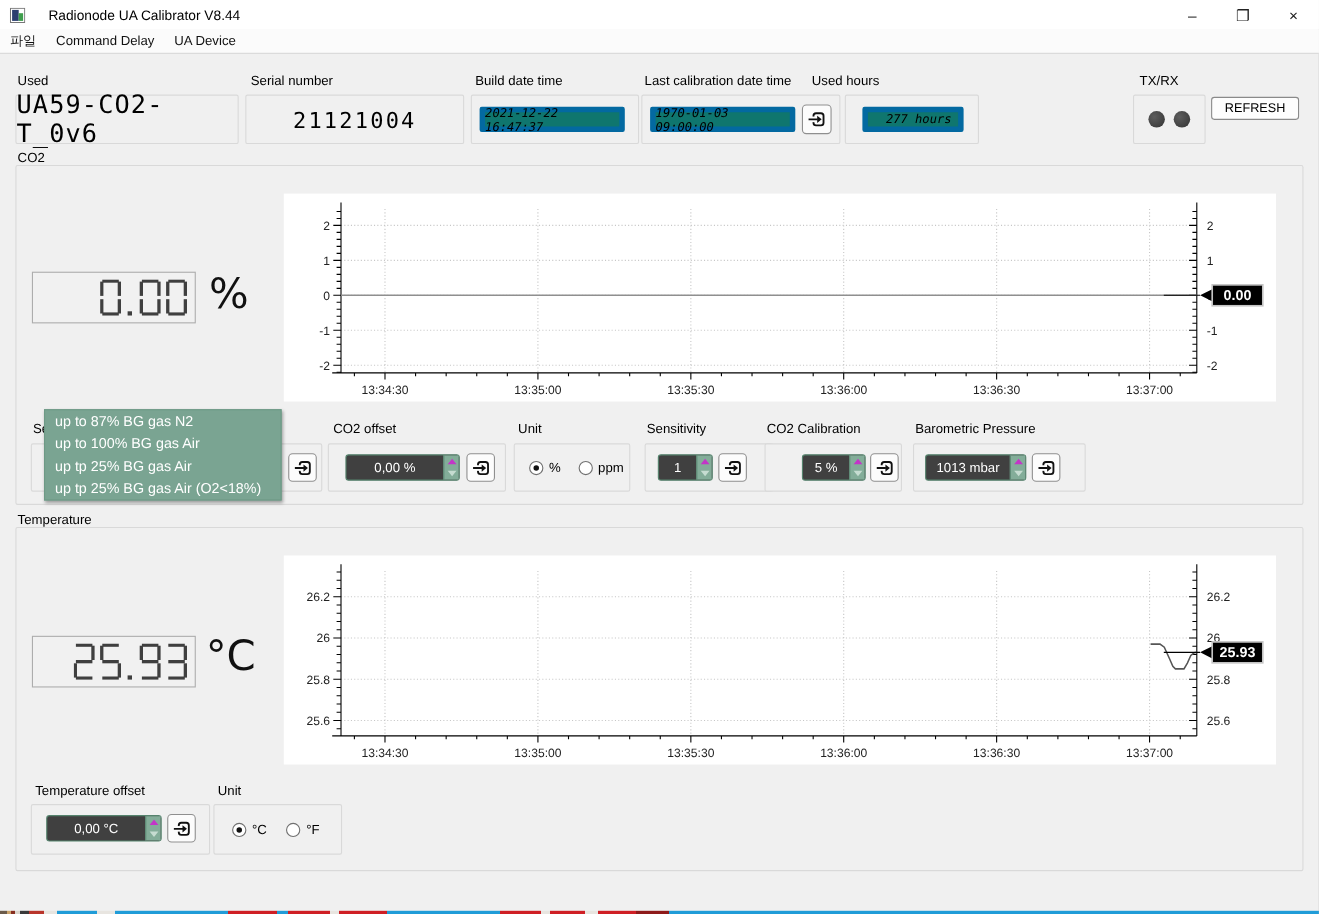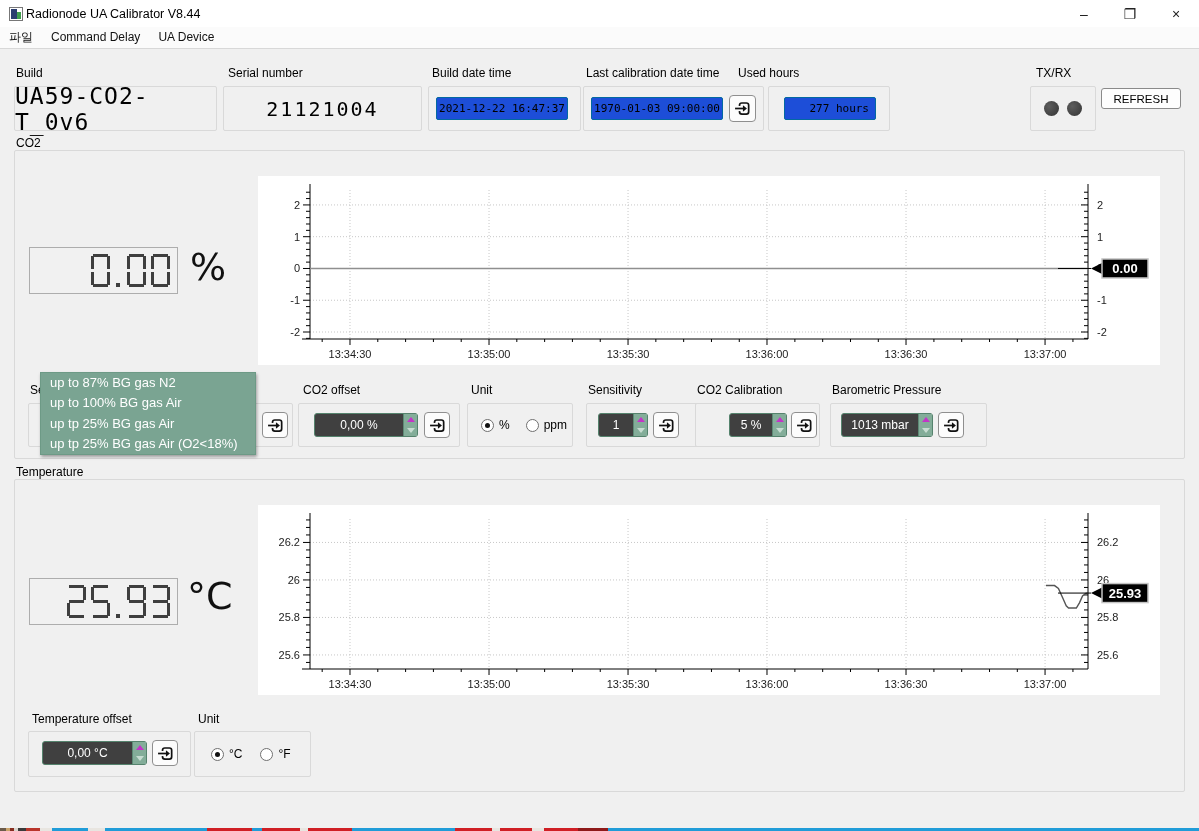--- a/index.html
+++ b/index.html
@@ -1,30 +1,30 @@
 <!DOCTYPE html>
 <html><head>
 <meta charset="utf-8">
 <style>
   html,body{margin:0;padding:0;background:#d8d8d8;}
   #window{position:relative;width:1199px;height:831px;background:#f0f0f0;overflow:hidden;
           font-family:"Liberation Sans",sans-serif;outline:1px solid #9a9a9a;}
   
   #titlebar{position:absolute;left:0;top:0;width:100%;height:27px;background:#fff;display:flex;align-items:center;}
   #app-icon{margin-left:9px;width:14px;height:14px;}
-  #title-text{margin-left:3px;font-size:12.5px;color:#000;}
+  #title-text{margin-left:21px;font-size:12.5px;color:#000;}
   #win-controls{margin-left:auto;display:flex;height:100%;}
   .win-btn{width:46px;height:100%;display:flex;align-items:center;justify-content:center;font-size:14px;color:#222;}
   #menubar{position:absolute;left:0;top:27px;width:100%;height:21px;background:#fbfbfb;border-bottom:1px solid #d8d8d8;display:flex;align-items:center;}
   .menu-item{padding:0 9px;font-size:12px;color:#111;line-height:21px;}
   
   .lbl{position:absolute;font-size:12px;color:#000;white-space:nowrap;}
   .panel{position:absolute;border:1px solid #d9d9d9;border-radius:2px;background:#f0f0f0;box-sizing:border-box;}
-  .field{position:absolute;background:#1d4ed8;border:1px solid #0369a1;border-radius:2px;
-         font-family:"DejaVu Sans Mono",monospace;font-size:11px;display:flex;align-items:center;justify-content:center;color:#000;box-sizing:border-box;}
+  .field{position:absolute;background:#0f766e;border:5px solid #0369a1;border-radius:2px;
+         font-family:"DejaVu Sans Mono",monospace;font-size:11px;display:flex;align-items:center;justify-content:center;color:#000;box-sizing:border-box;font-style:italic;}
   .bigval{display:flex;align-items:center;justify-content:center;height:100%;
           font-family:"DejaVu Sans Mono",monospace;color:#000;}
   .apply-btn{position:absolute;width:26px;height:26px;background:#fcfcfc;border:1px solid #8f8f8f;border-radius:4px;
              display:flex;align-items:center;justify-content:center;padding:0;box-sizing:border-box;}
   .apply-btn svg{width:17px;height:17px;}
   .spin{position:absolute;display:flex;background:#404040;border:1px solid #55836d;border-radius:3px;color:#fff;
         font-size:12px;align-items:stretch;box-sizing:border-box;}
   .spin-value{flex:1;display:flex;align-items:center;justify-content:center;}
   .spin-arrows{width:13px;border-left:1px solid #5d8a75;background:#83ad99;display:flex;flex-direction:column;}
   .spin-arrows i{flex:1;display:flex;align-items:center;justify-content:center;}
@@ -119,21 +119,21 @@
       <div class="win-btn">×</div>
     </div>
   </div>
 
   <div id="menubar">
     <span class="menu-item">파일</span>
     <span class="menu-item">Command Delay</span>
     <span class="menu-item">UA Device</span>
   </div>
 
-  <span class="lbl" id="lbl-model">Build</span>
+  <span class="lbl" id="lbl-model">Used</span>
   <div class="panel" id="model-box">
     <div class="bigval" style="font-size:23px;letter-spacing:1px">UA59-CO2-T_0v6</div>
   </div>
 
   <span class="lbl" id="lbl-serial">Serial number</span>
   <div class="panel" id="serial-box">
     <div class="bigval" style="font-size:20px;letter-spacing:2px">21121004</div>
   </div>
 
   <span class="lbl" id="lbl-build">Build date time</span>

